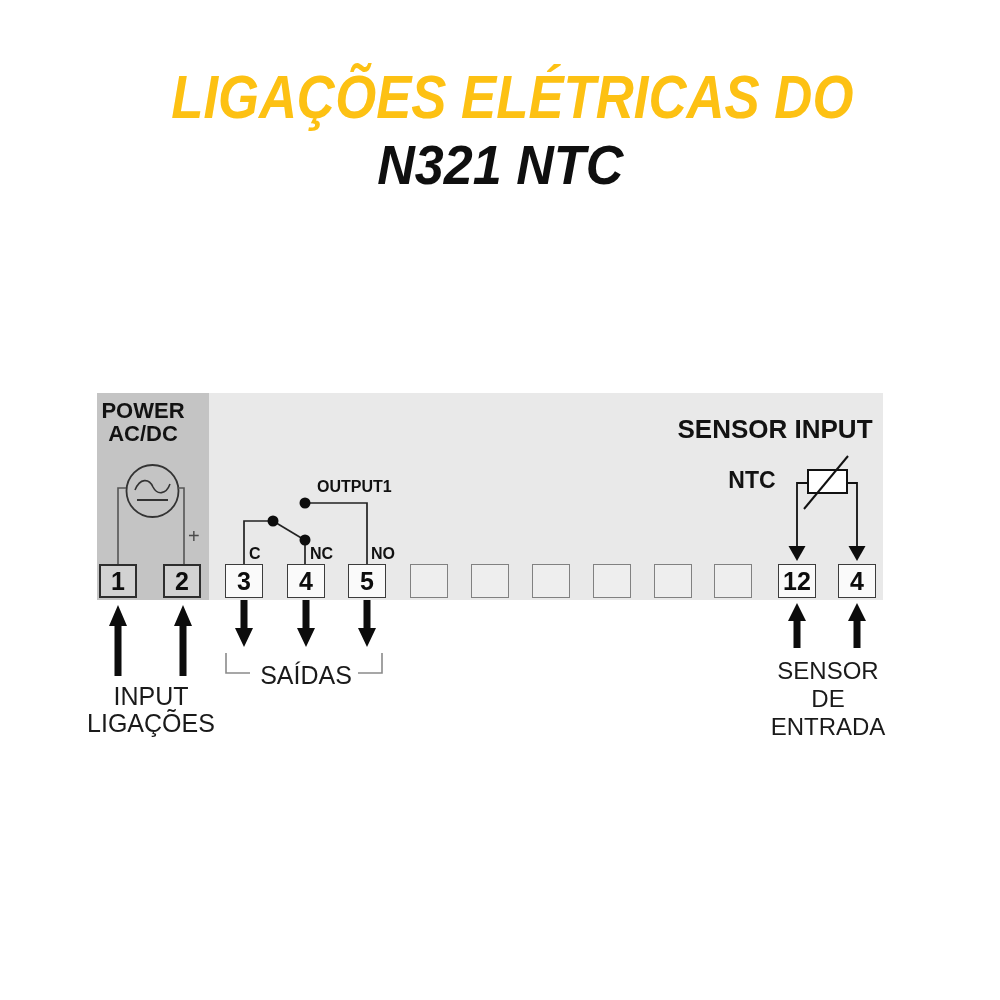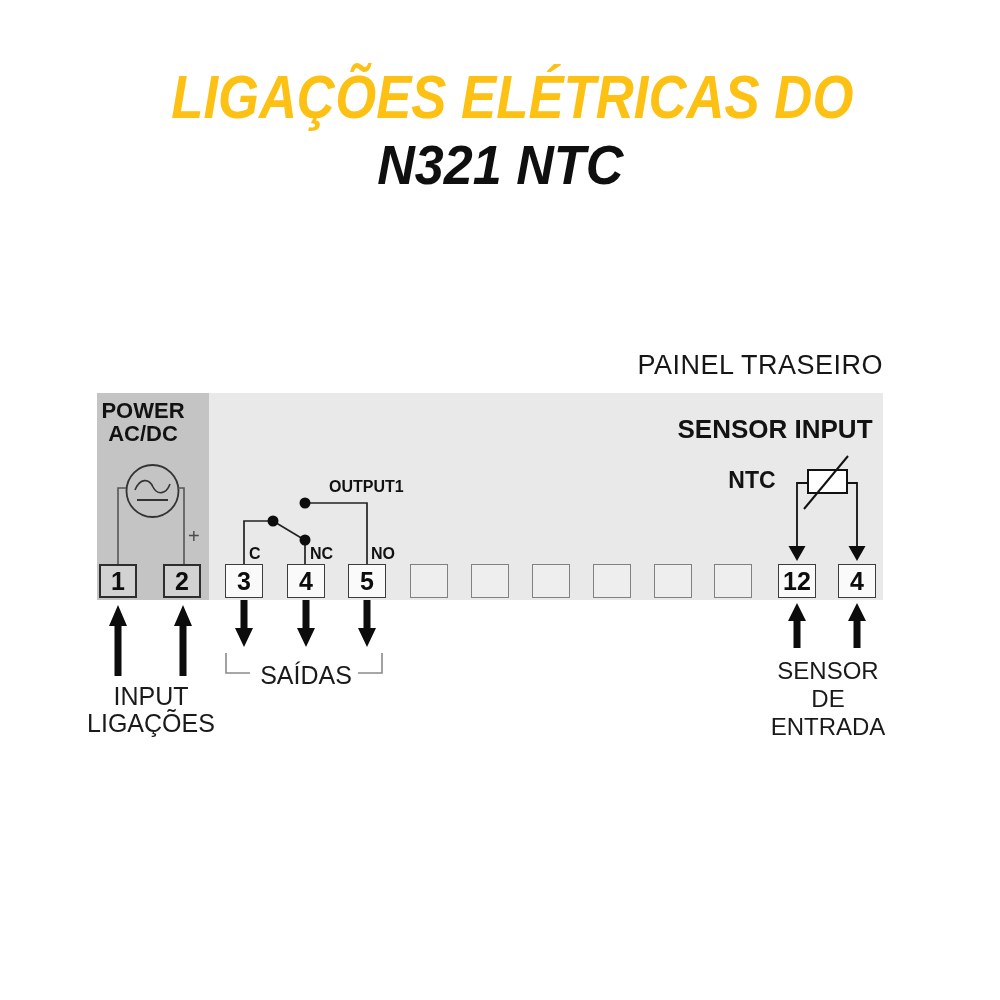--- a/index.html
+++ b/index.html
@@ -26,21 +26,21 @@
 
   .sensor-input { top:414px; left:625px; width:300px; text-align:center;
                   font-weight:700; font-size:26px; color:#121212; }
   .ntc-label { top:467px; left:717px; width:70px; text-align:center;
                font-weight:700; font-size:23px; color:#121212; }
 
   .contact-label { font-weight:700; font-size:16px; color:#111; }
   .c-pos  { left:249px; top:545px; }
   .nc-pos { left:310px; top:545px; }
   .no-pos { left:371px; top:545px; }
-  .output1 { left:317px; top:478px; font-weight:700; font-size:16px; color:#111;margin-left:12px; }
+  .output1 { left:317px; top:478px; font-weight:700; font-size:16px; color:#111; }
 
   
   .terminal { position:absolute; top:564px; width:38px; height:34px; box-sizing:border-box;
               background:#fafafa; border:1.5px solid #3c3c3c;
               display:flex; align-items:center; justify-content:center;
               font-weight:700; font-size:25px; color:#0d0d0d; }
   .terminal.dark  { background:#d2d2d2; border:2px solid #2e2e2e; }
   .terminal.empty { background:#eeeeee; border:1px solid #818181; }
 
   
@@ -56,21 +56,20 @@
 
 <div class="stage">
 
   <div class="abs title1">
     <span class="squeeze1">LIGAÇÕES ELÉTRICAS DO</span>
   </div>
   <div class="abs title2">
     <span class="squeeze2">N321 NTC</span>
   </div>
 
-  <div class="abs panel-label">PAINEL TRASEIRO</div>
 
   <div class="abs panel"></div>
   <div class="abs powerbox"></div>
   <div class="abs power-label">
     <div>POWER</div>
     <div>AC/DC</div>
   </div>
   <div class="abs plus">+</div>
 
   <div class="abs sensor-input">SENSOR INPUT</div>

